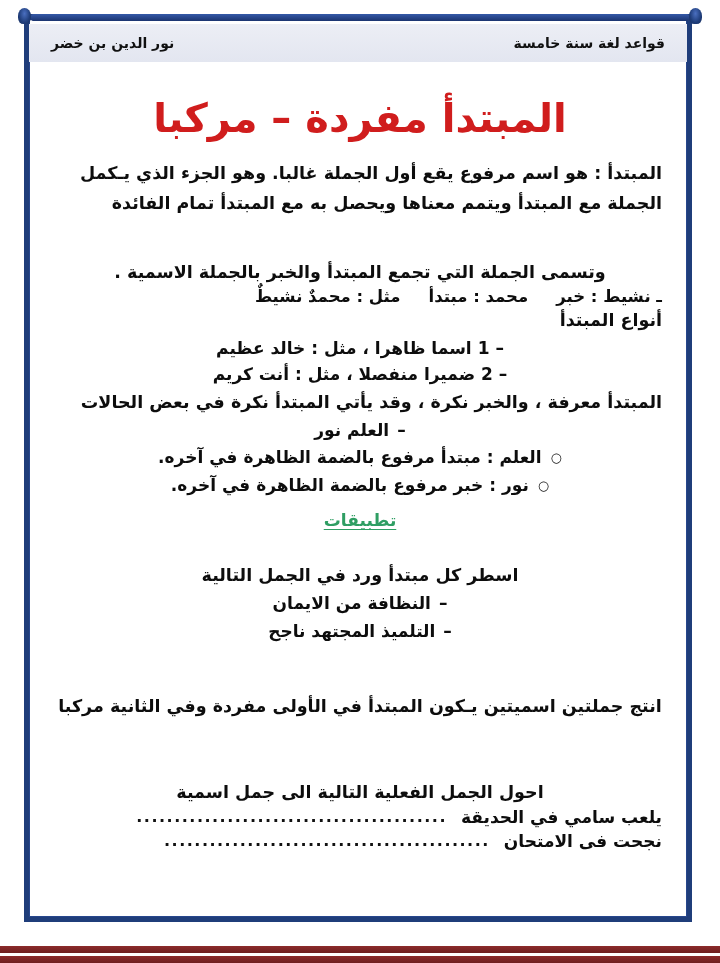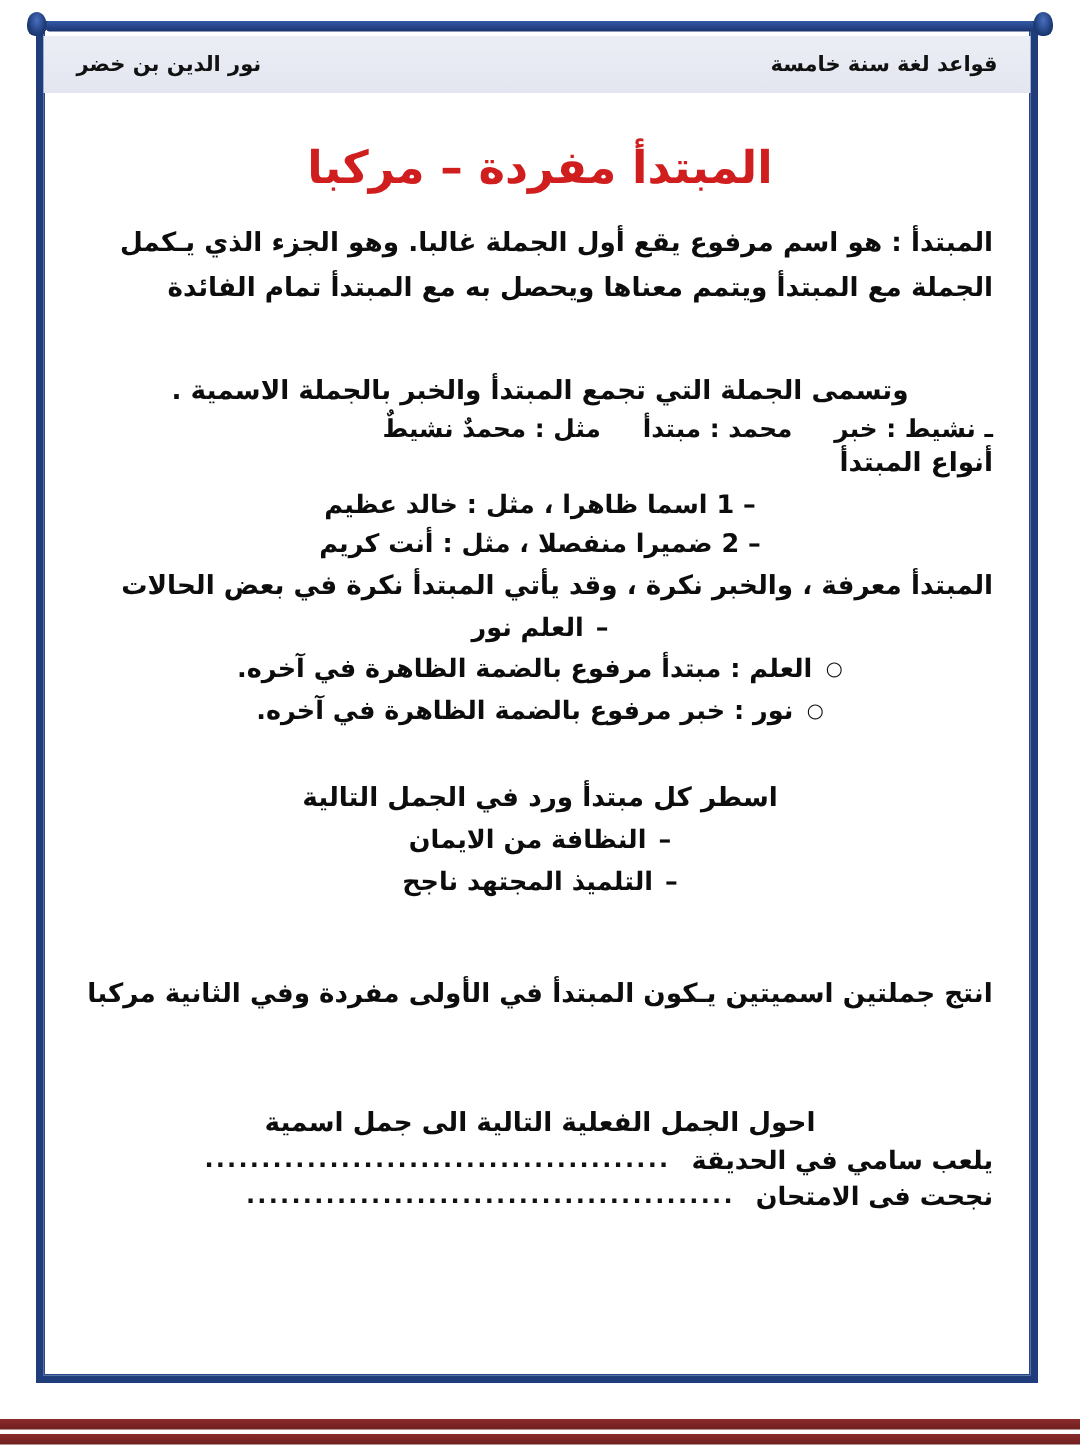--- a/index.html
+++ b/index.html
@@ -74,21 +74,21 @@
     box-sizing:border-box;
     padding:0 18px;
     direction:rtl;
     text-align:right;
     color:#0d0d0d;
   }
 
   .doc-title{
     text-align:center;
     color:#d01d1d;
-    font-size:30px;
+    font-size:40px;
     font-weight:bold;
     margin:22px 0 20px 0;
     letter-spacing:-0.5px;
     line-height:1.1;
   }
 
   p.para{
     margin:0 0 3px 0;
     font-size:17.5px;
     font-weight:bold;
@@ -264,20 +264,21 @@
 
   <ul class="dash-list">
     <li>العلم نور</li>
   </ul>
 
   <ul class="circle-list">
     <li><span class="lead">العلم</span><span> : مبتدأ مرفوع بالضمة الظاهرة في آخره.</span></li>
     <li><span class="lead">نور</span><span> : خبر مرفوع بالضمة الظاهرة في آخره.</span></li>
   </ul>
 
+  <div class="green-head">تطبيقات</div>
 
   <p class="line centered">اسطر كل مبتدأ  ورد في الجمل التالية</p>
 
   <ul class="dash-list">
     <li>النظافة من الايمان</li>
     <li>التلميذ المجتهد ناجح</li>
   </ul>
 
   <div class="spacer-md"></div>
 

